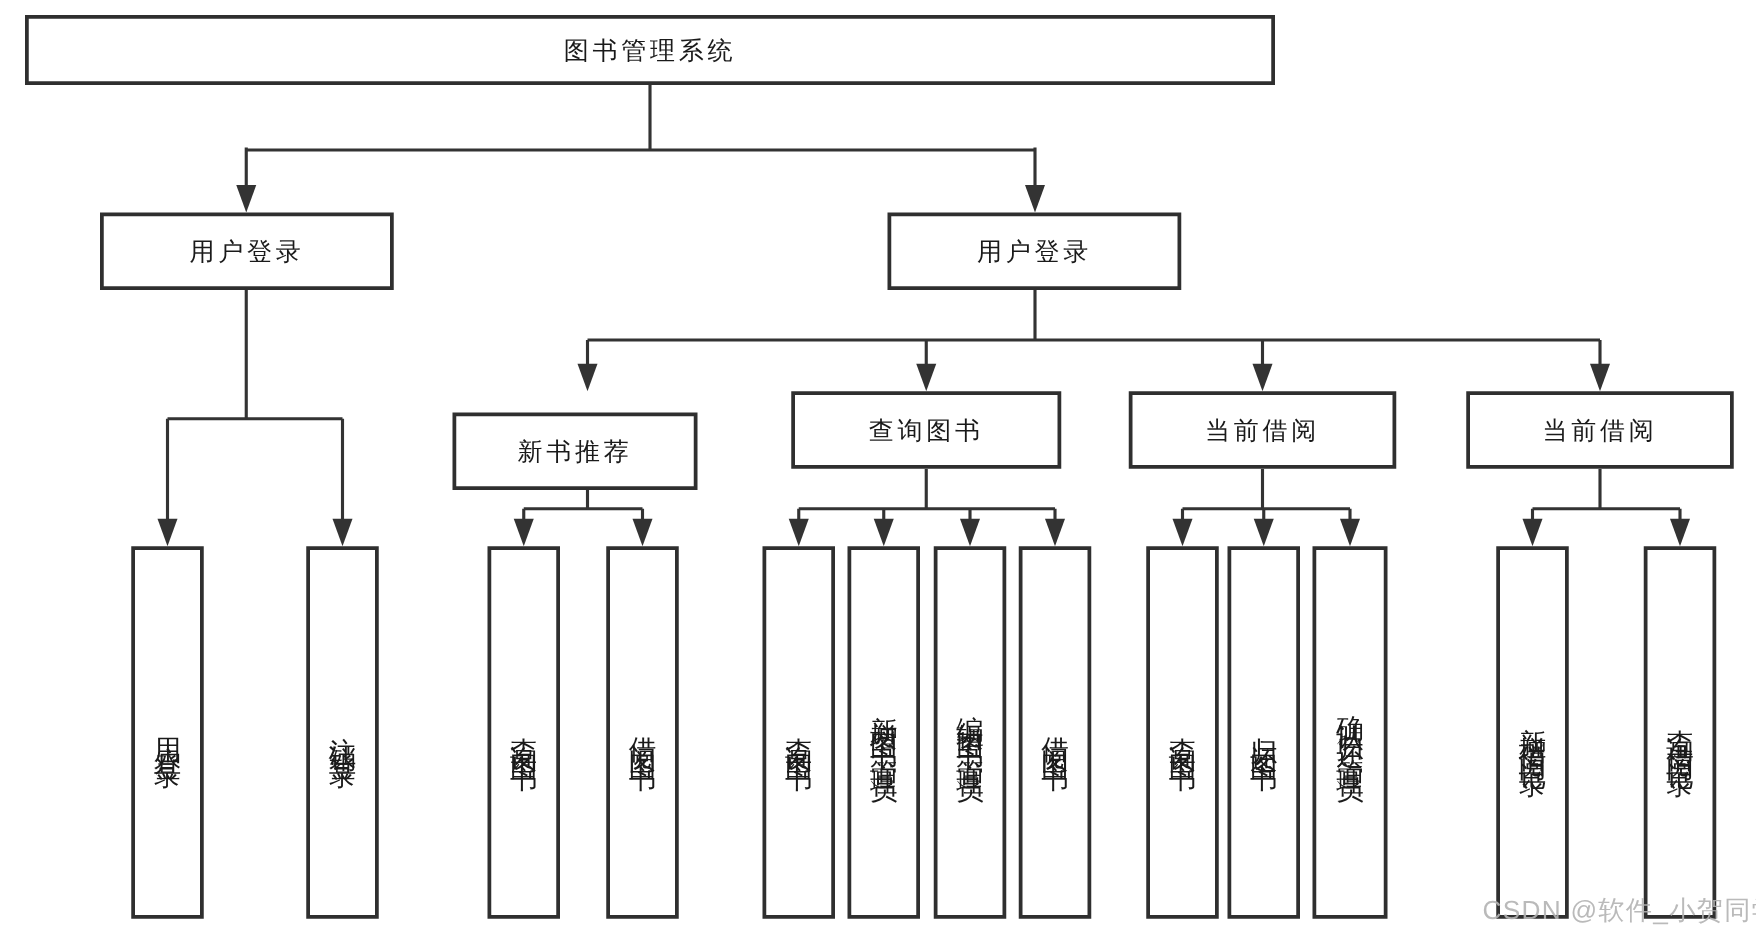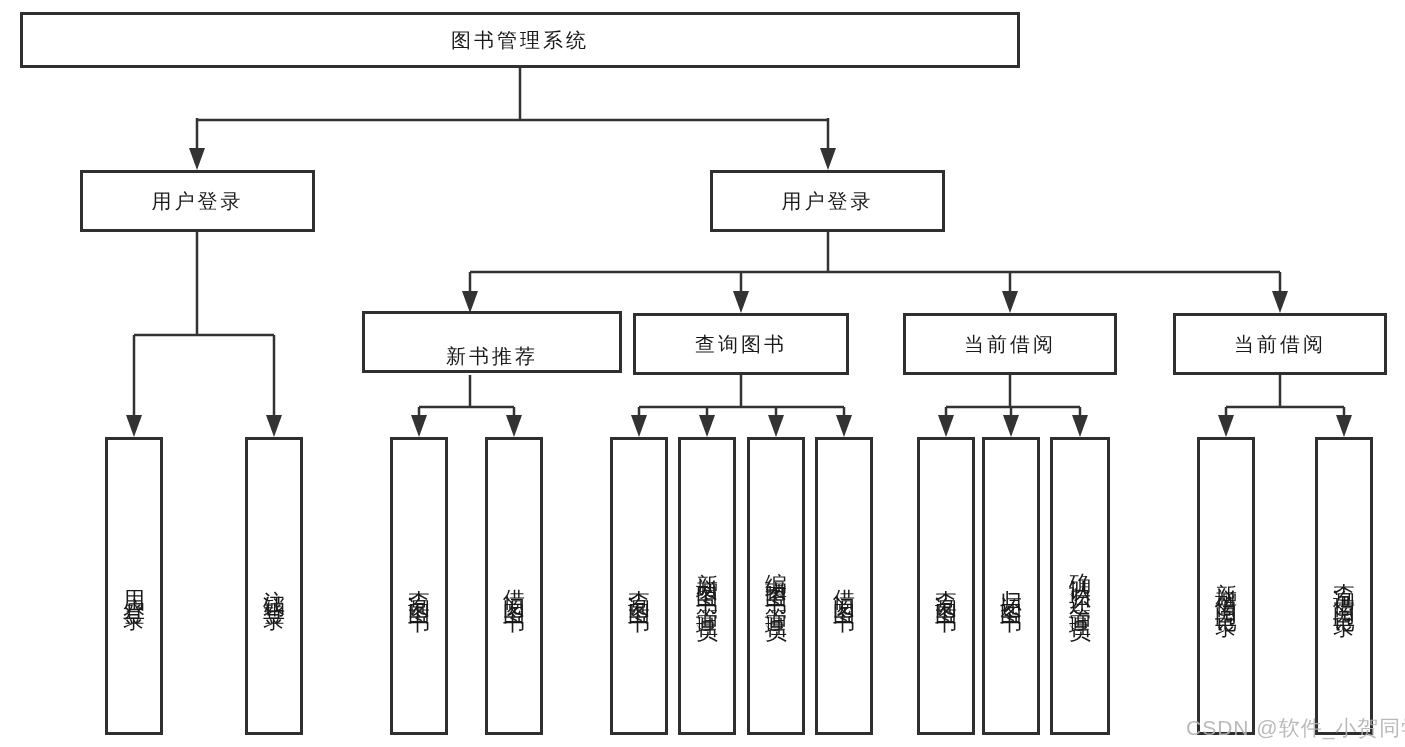--- a/index.html
+++ b/index.html
@@ -106,21 +106,21 @@
     <span>图书管理系统</span>
   </div>
 
   <div class="node hnode lvl" style="left:80px;top:170px;width:235px;">
     <span>用户登录</span>
   </div>
   <div class="node hnode lvl" style="left:710px;top:170px;width:235px;">
     <span>用户登录</span>
   </div>
 
-  <div class="node hnode lvl" style="left:362px;top:311px;width:260px;align-items:flex-end;">
+  <div class="node hnode lvl" style="left:362px;top:330px;width:196px;">
     <span>新书推荐</span>
   </div>
   <div class="node hnode lvl" style="left:633px;top:313px;width:216px;">
     <span>查询图书</span>
   </div>
   <div class="node hnode lvl" style="left:903px;top:313px;width:214px;">
     <span>当前借阅</span>
   </div>
   <div class="node hnode lvl" style="left:1173px;top:313px;width:214px;">
     <span>当前借阅</span>

